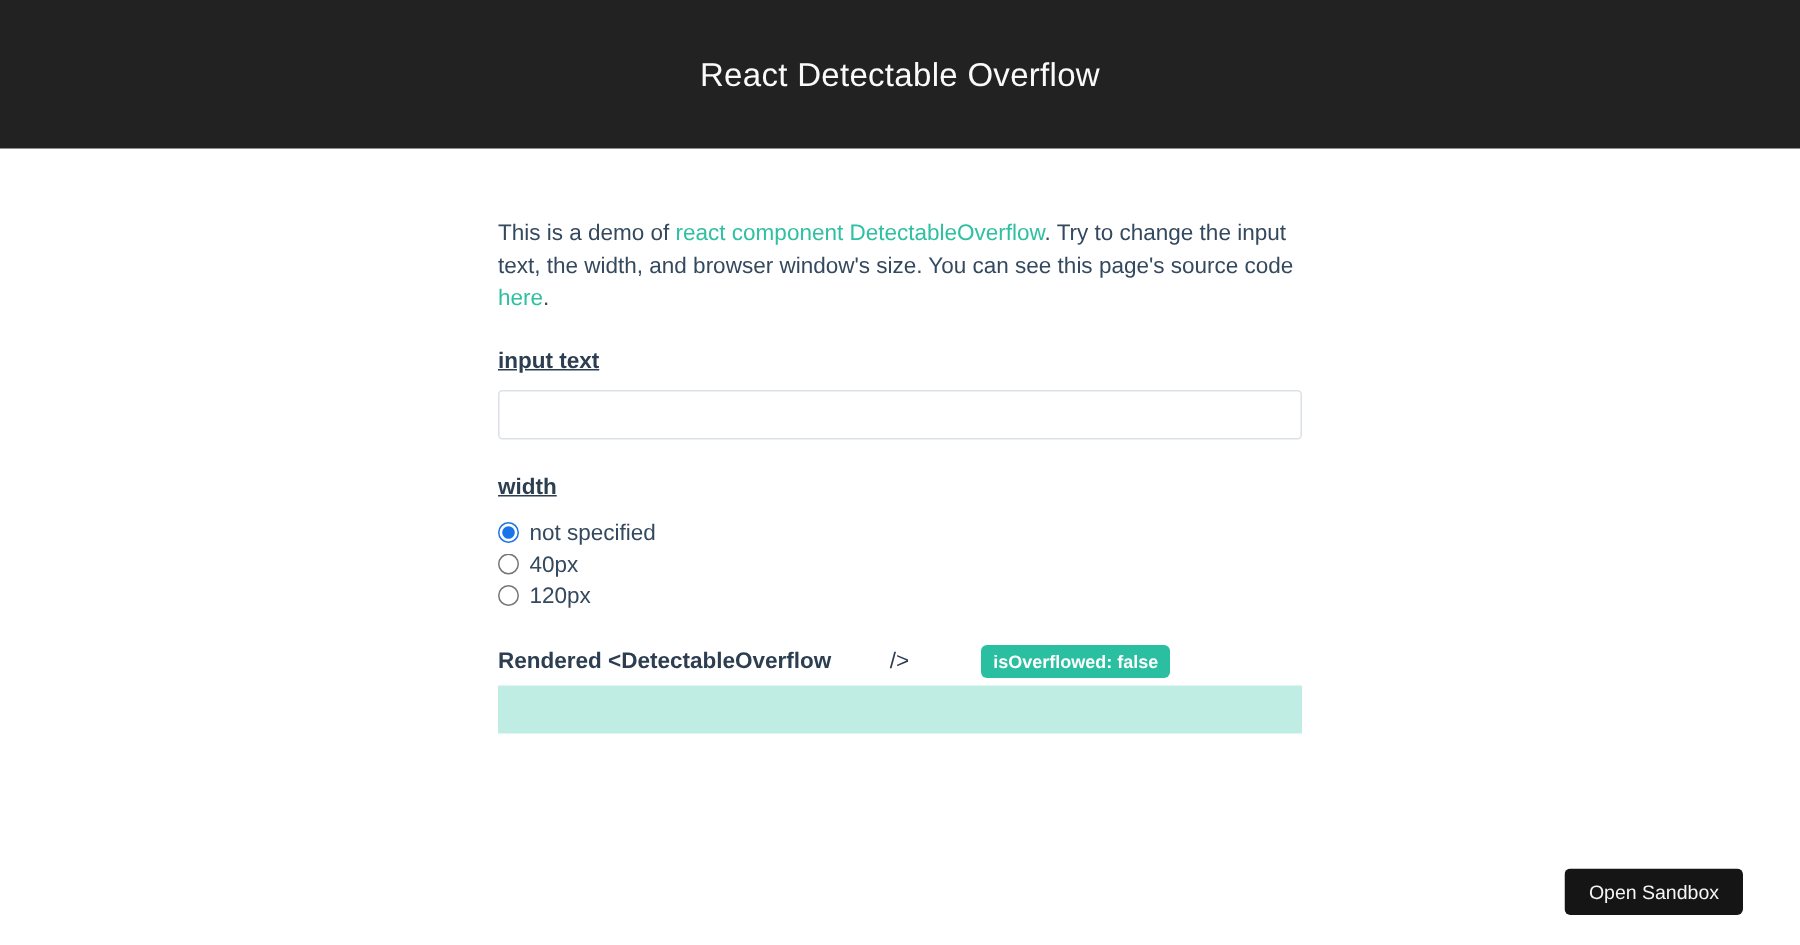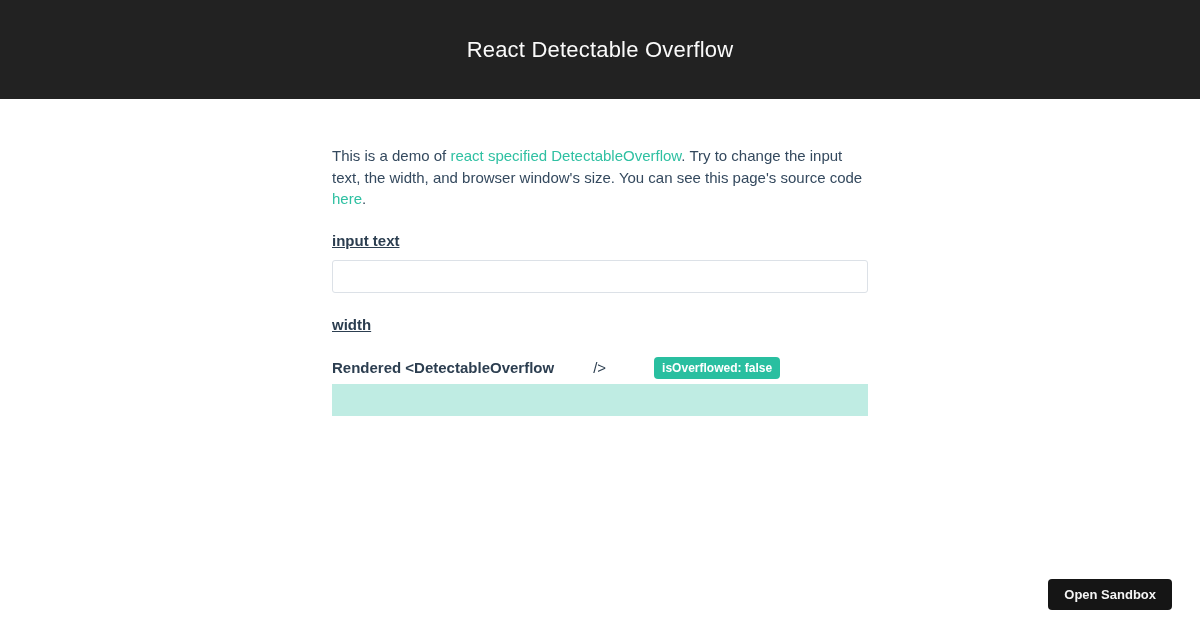--- a/index.html
+++ b/index.html
@@ -102,51 +102,64 @@
     padding: 4px 8px;
     border-radius: 4px;
   }
   .overflow-box {
     width: 100%;
     height: 32px;
     background: #bfece3;
   }
   .open-sandbox {
     position: fixed;
-    right: 28px;
+    right: 38px;
     bottom: 20px;
     background: #151515;
     color: #f5f5f5;
     border: none;
     border-radius: 4px;
     height: 31px;
     padding: 0 16px;
     font-size: 13px;
     font-family: "Liberation Sans", "DejaVu Sans", sans-serif;
     cursor: pointer;
-    font-weight: bold;
   }
 </style>
 </head>
 <body>
 
 <div class="header">
   <h1>React Detectable Overflow</h1>
 </div>
 
 <div class="content">
 
-  <p class="intro"><span>This is a demo of </span><a>react specified DetectableOverflow</a><span>. Try to change the input text, the width, and browser window's size. You can see this page's source code </span><a>here</a><span>.</span></p>
+  <p class="intro"><span>This is a demo of </span><a>react component DetectableOverflow</a><span>. Try to change the input text, the width, and browser window's size. You can see this page's source code </span><a>here</a><span>.</span></p>
 
   <div class="section-label input-label">input text</div>
 
   <input type="text" class="text-input" value="" style="">
 
   <div class="section-label width-label">width</div>
 
+  <div class="radio-group">
+    <label class="radio-row">
+      <input type="radio" name="width" checked="" style="">
+      <span>not specified</span>
+    </label>
+    <label class="radio-row">
+      <input type="radio" name="width" style="">
+      <span>40px</span>
+    </label>
+    <label class="radio-row">
+      <input type="radio" name="width" style="">
+      <span>120px</span>
+    </label>
+  </div>
 
   <div class="rendered-row">
     <span class="rendered-bold">Rendered &lt;DetectableOverflow</span>
       <span class="rendered-rest">/&gt;</span>
     <span class="badge">isOverflowed: false</span>
   </div>
 
   <div class="overflow-box"></div>
 
 </div>

